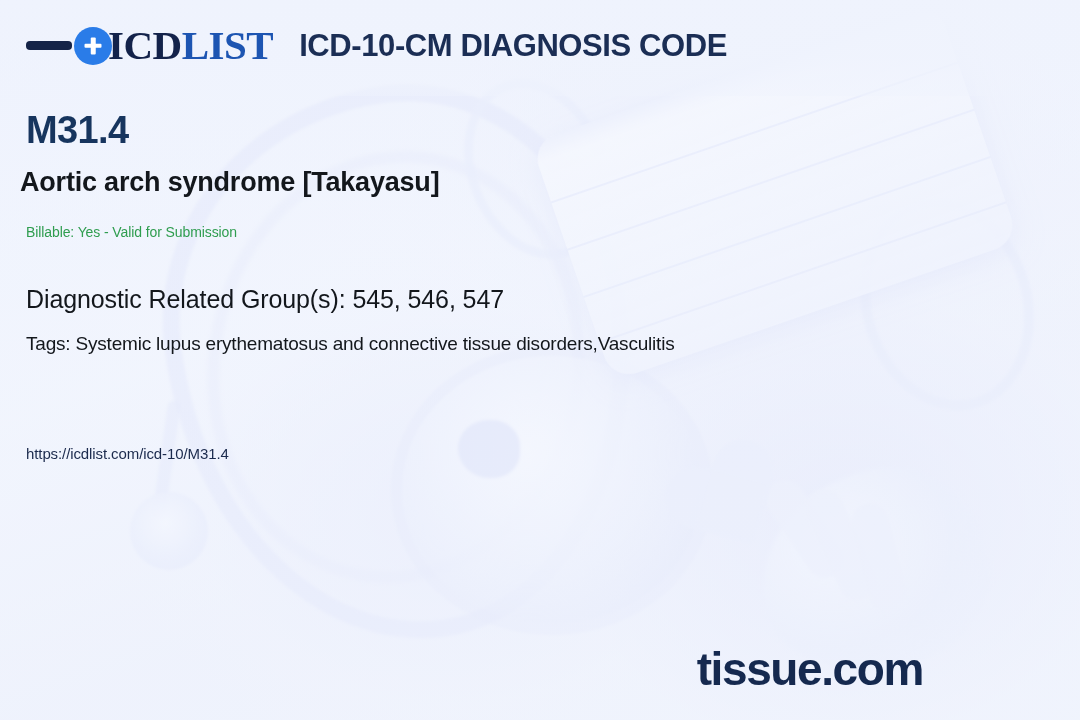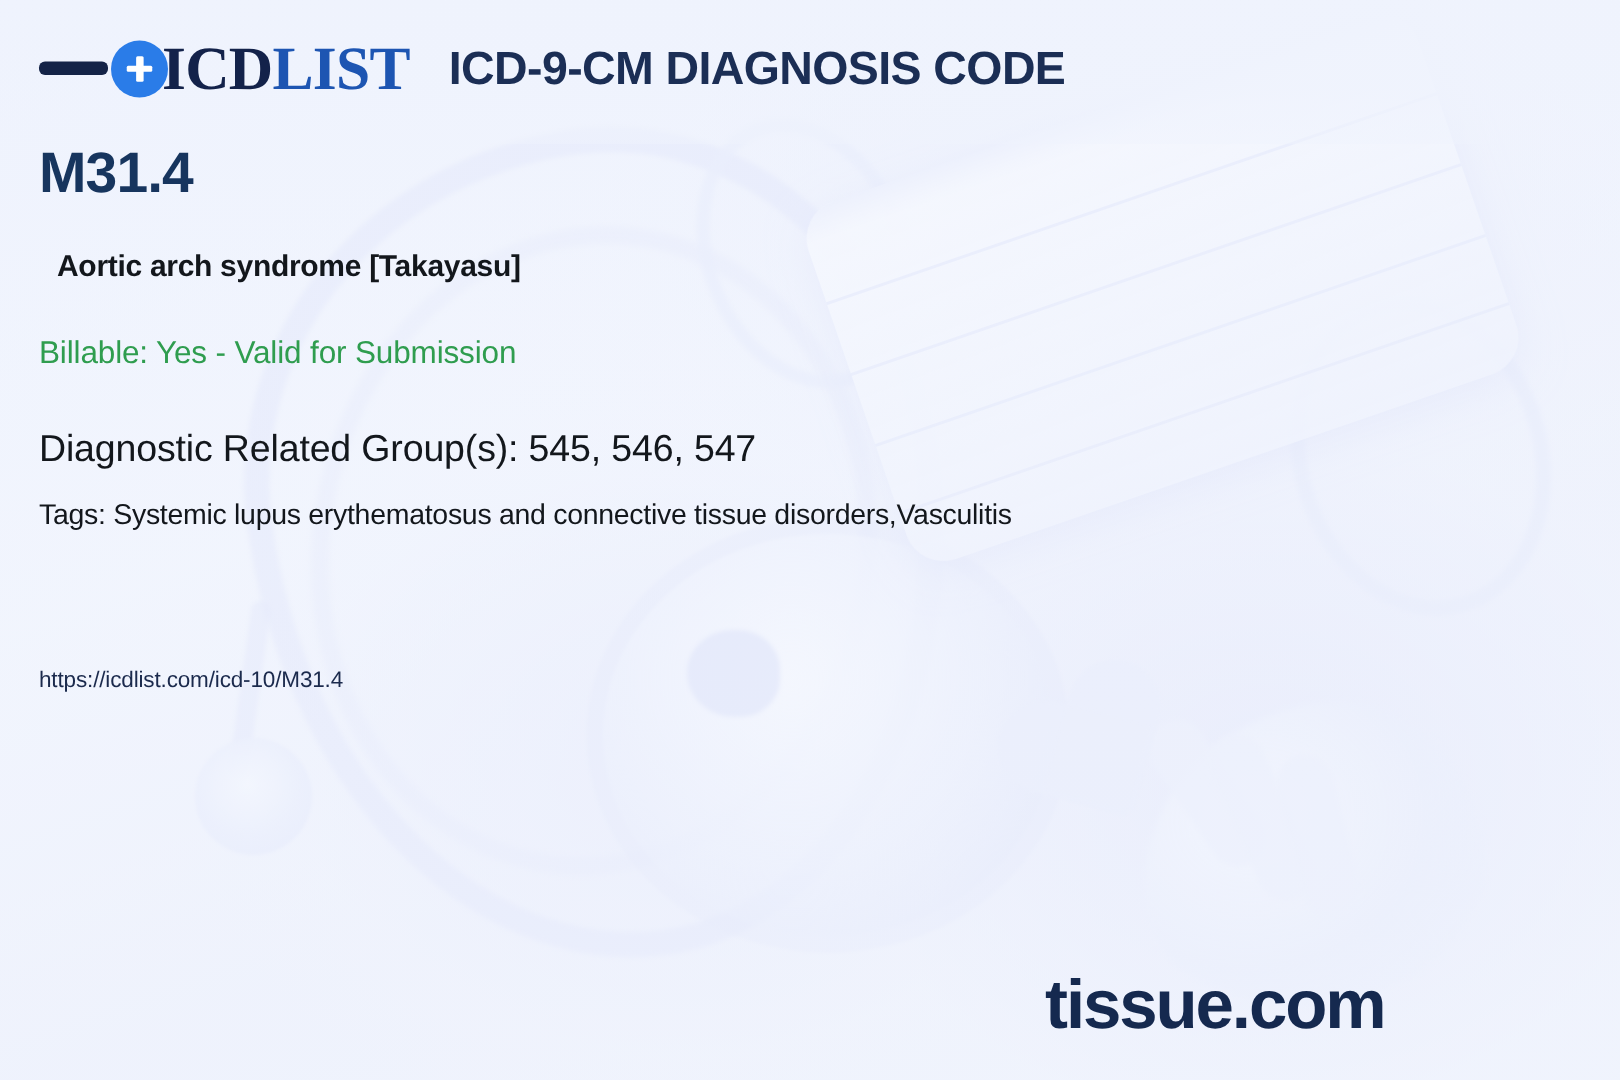--- a/index.html
+++ b/index.html
@@ -283,42 +283,42 @@
     font-size: 31px;
     color: #1b2e55;
     letter-spacing: -0.4px;
     white-space: nowrap;
   }
 
   
   .code {
     position: absolute;
     left: 26px;
-    top: 97px;
+    top: 111px;
     font-size: 38px;
     font-weight: bold;
     color: #17355e;
     letter-spacing: -0.6px;
     line-height: 1;
   }
   .desc {
     position: absolute;
-    left: 38px;
+    left: 20px;
     top: 166px;
-    font-size: 20px;
+    font-size: 27px;
     font-weight: bold;
     color: #13171c;
     letter-spacing: -0.2px;
     line-height: 1.2;
   }
   .billable {
     position: absolute;
     left: 26px;
     top: 224px;
-    font-size: 21px;
+    font-size: 14px;
     font-weight: normal;
     color: #2f9d4f;
     letter-spacing: -0.1px;
   }
   .drg {
     position: absolute;
     left: 26px;
     top: 285px;
     font-size: 25px;
     color: #13171c;
@@ -391,21 +391,21 @@
 
     <div class="header">
       <div class="logo">
         <span class="logo-dash"></span>
         <span class="logo-circle">
           <span class="plus-h"></span>
           <span class="plus-v"></span>
         </span>
         <span class="logo-word"><span class="logo-icd">ICD</span><span class="logo-list">LIST</span></span>
       </div>
-      <div class="header-title">ICD-9-CM DIAGNOSIS CODE</div>
+      <div class="header-title">ICD-10-CM DIAGNOSIS CODE</div>
     </div>
 
     <div class="code">M31.4</div>
     <div class="desc">Aortic arch syndrome [Takayasu]</div>
     <div class="billable">Billable: Yes - Valid for Submission</div>
     <div class="drg">Diagnostic Related Group(s): 545, 546, 547</div>
     <div class="tags">Tags: Systemic lupus erythematosus and connective tissue disorders,Vasculitis</div>
     <div class="url">https://icdlist.com/icd-10/M31.4</div>
 
     <div class="footer-brand">tissue.com</div>

